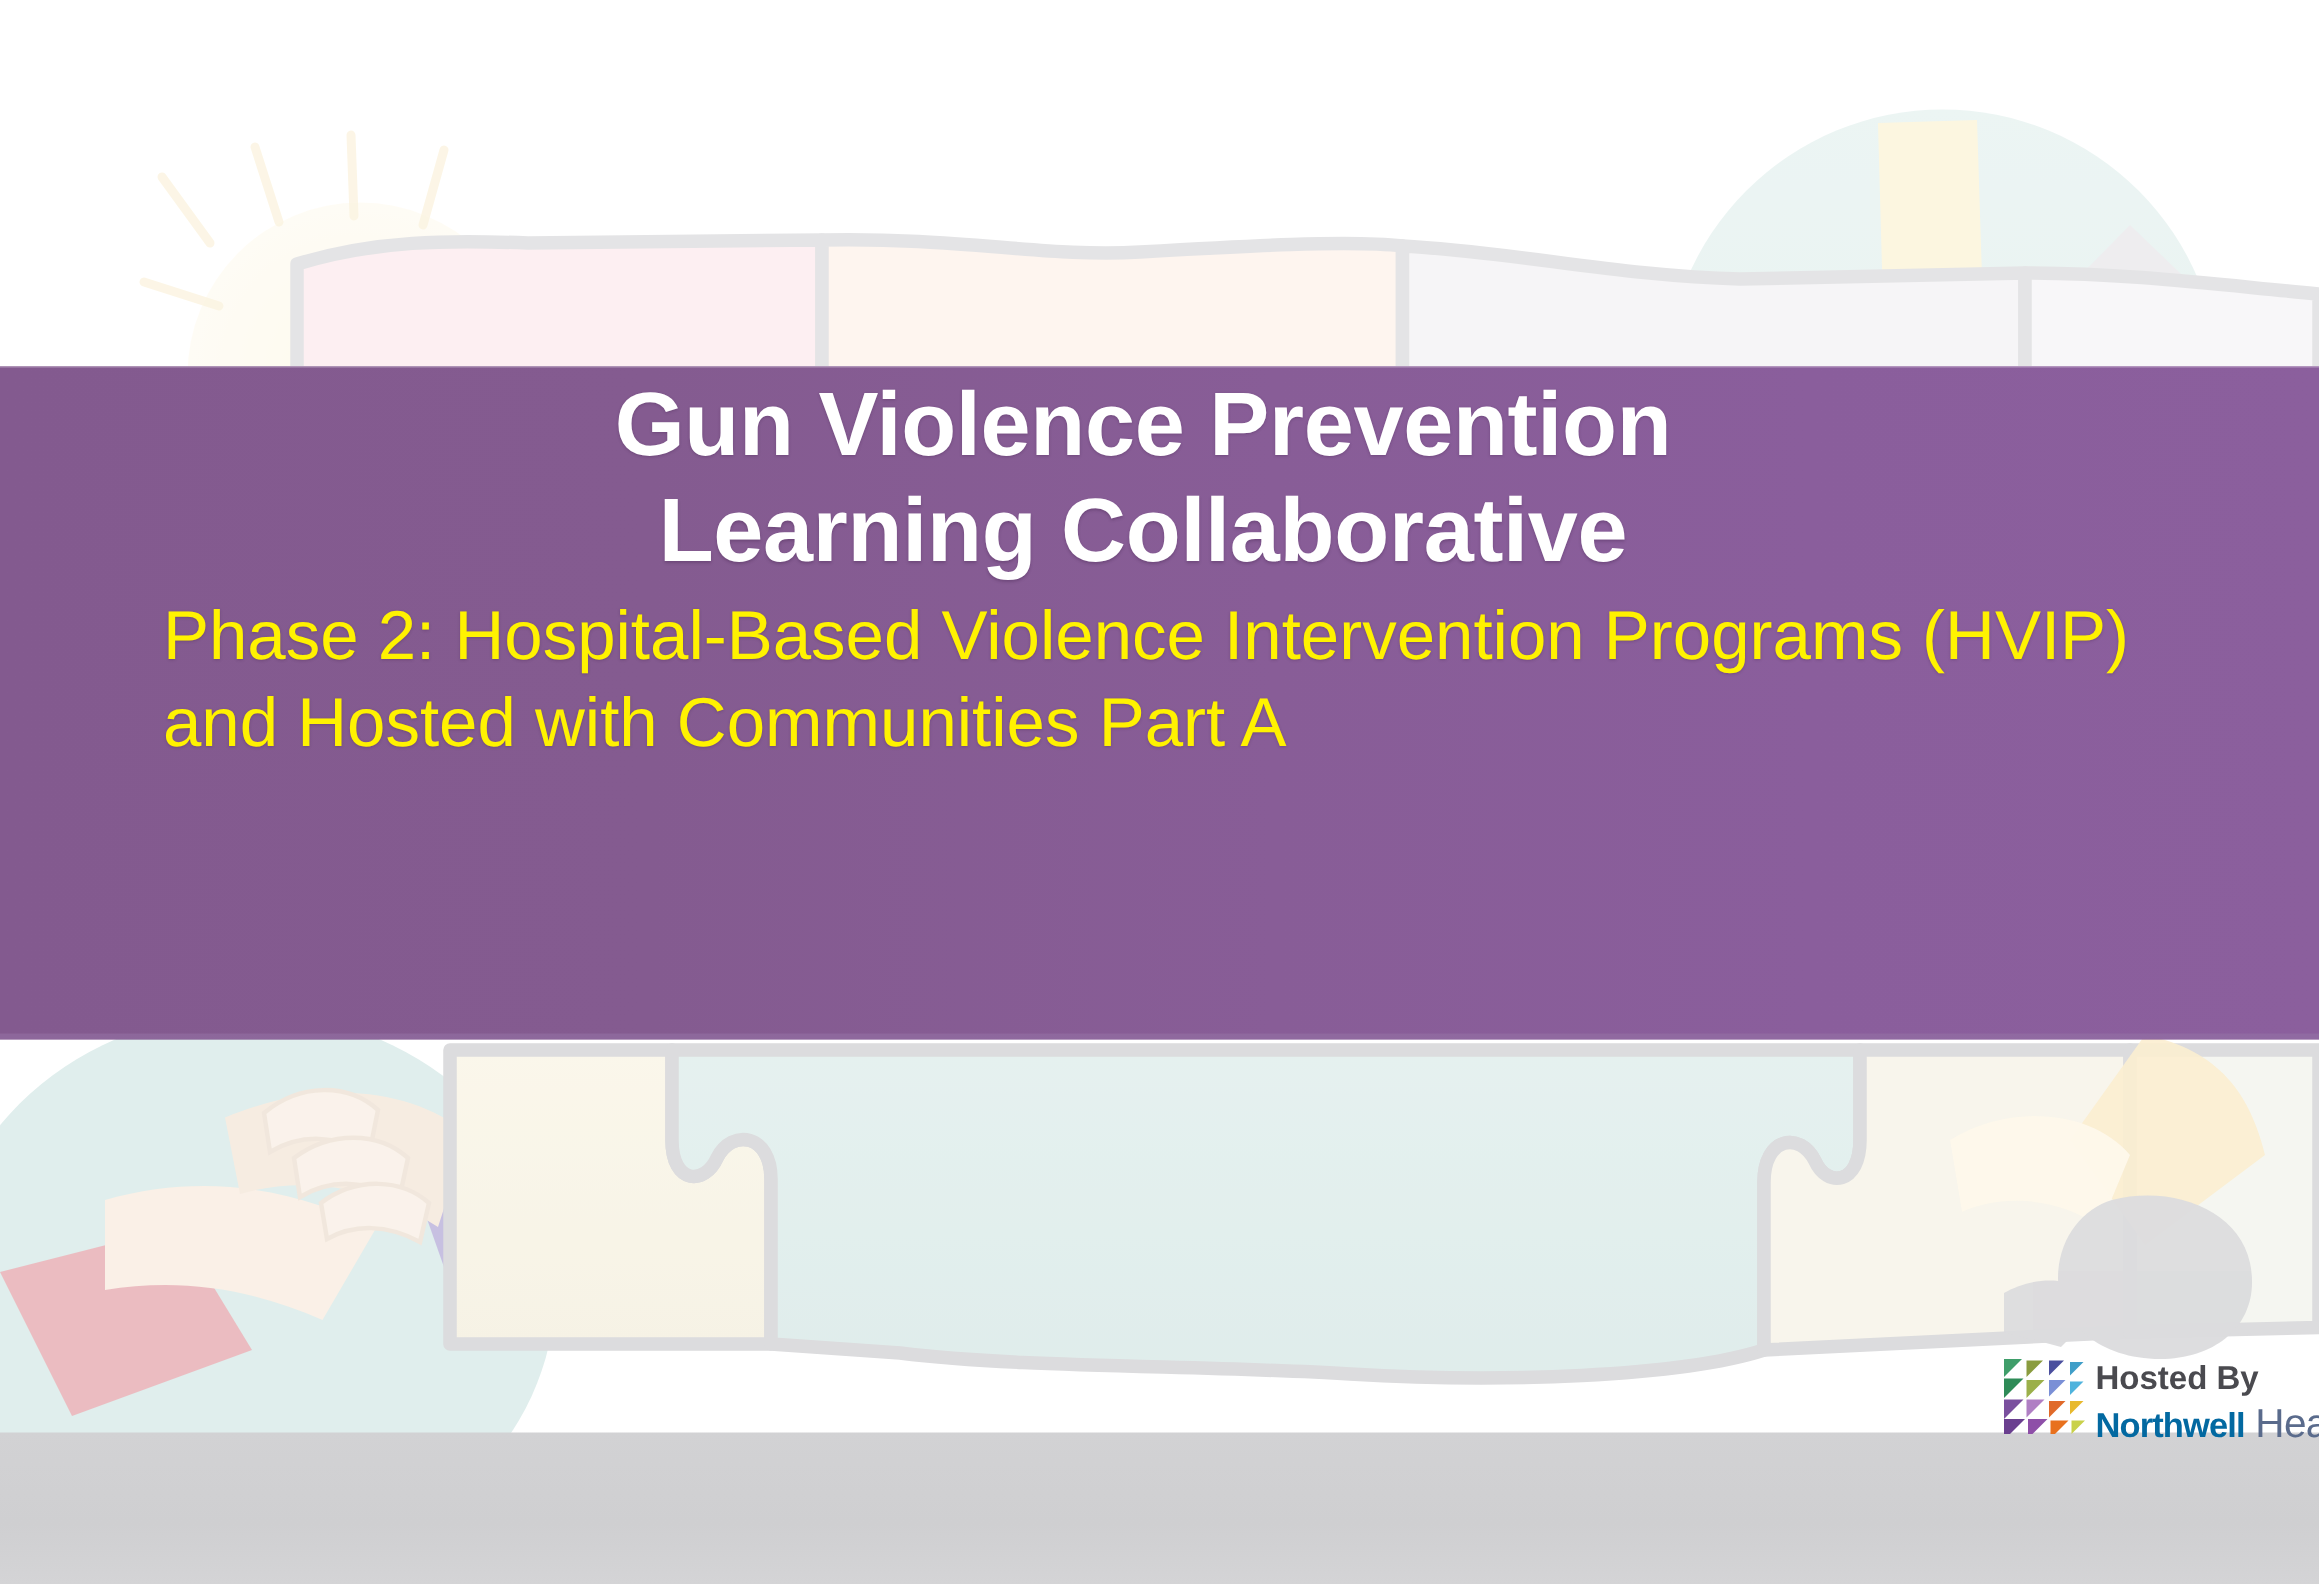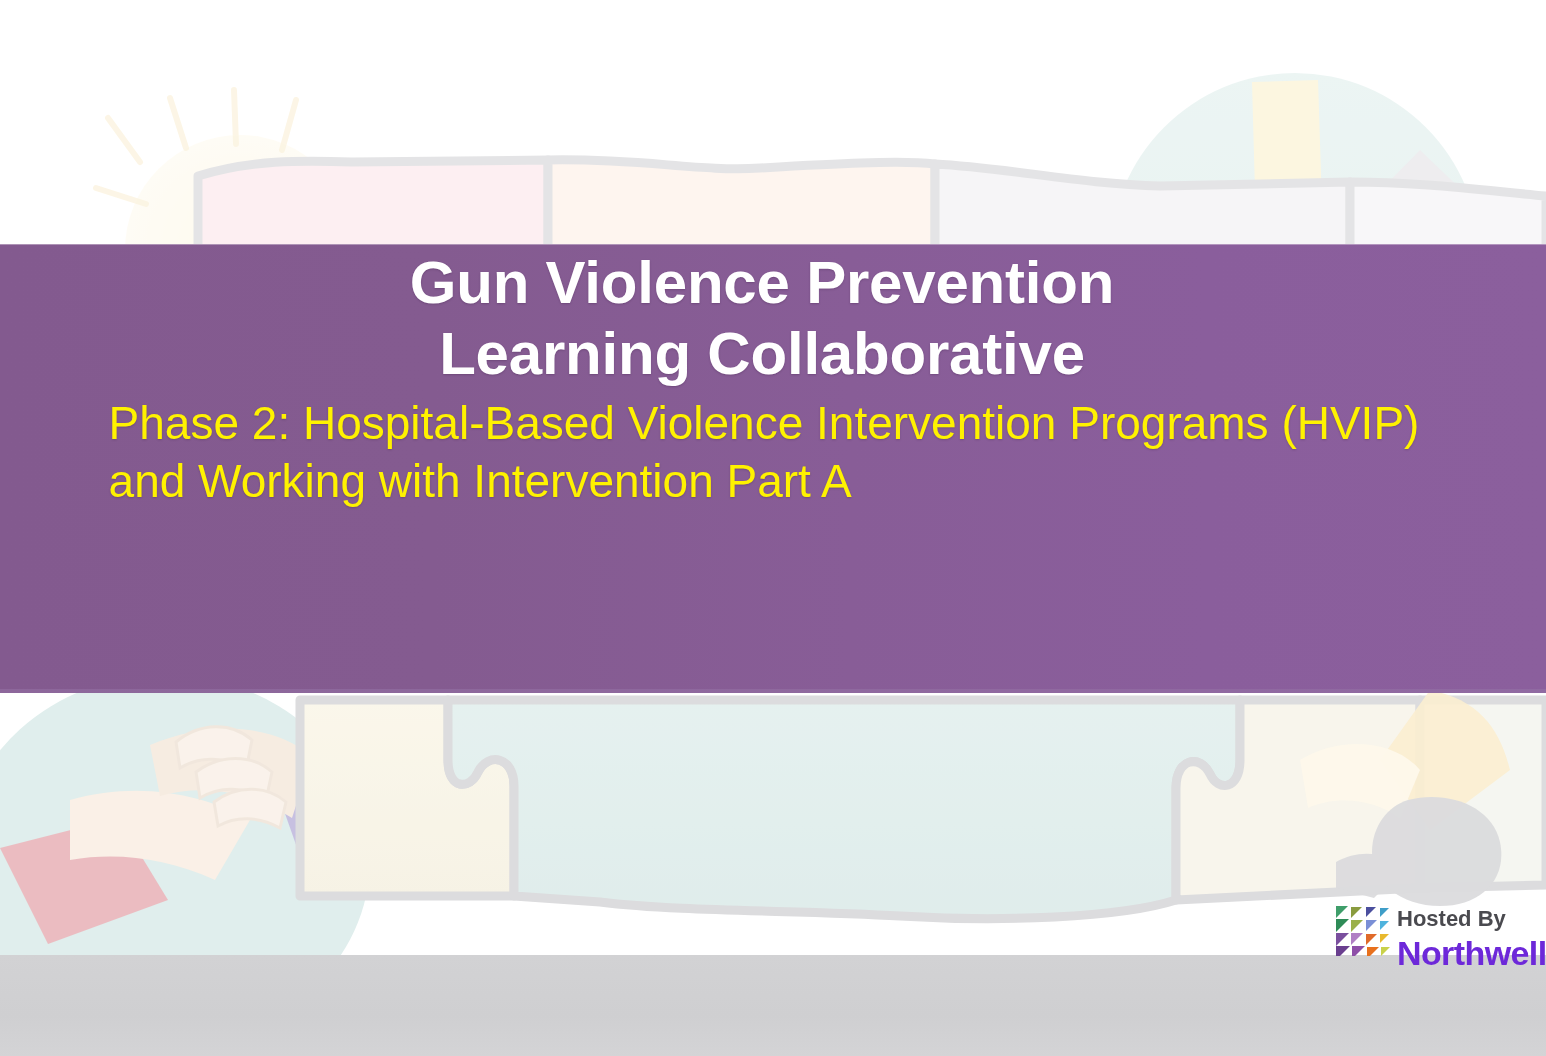--- a/index.html
+++ b/index.html
@@ -163,23 +163,23 @@
     line-height: 1;
     padding-top: 7px;
     white-space: nowrap;
   }
   .brand {
     margin-top: 6px;
     white-space: nowrap;
     line-height: 1;
   }
   .brand-strong {
-    font-size: 34px;
+    font-size: 23px;
     font-weight: bold;
-    color: #6d28d9;
+    color: #0369a1;
     letter-spacing: -0.6px;
   }
   .brand-light {
     font-size: 27px;
     font-weight: normal;
     color: #5a6b8c;
     letter-spacing: -0.4px;
   }
 </style>
 </head>
@@ -335,21 +335,21 @@
   <div class="banner">
     <div class="banner-inner">
 
       <div class="title-block">
         <div class="title-line">Gun Violence Prevention</div>
         <div class="title-line">Learning Collaborative</div>
       </div>
 
       <div class="subtitle-block">
         <div class="subtitle-line">Phase 2: Hospital-Based Violence Intervention Programs (HVIP)</div>
-        <div class="subtitle-line">and Working with Intervention Part A</div>
+        <div class="subtitle-line">and Hosted with Communities Part A</div>
       </div>
 
     </div>
   </div>
 
 
   <div class="logo">
 
     <div class="logo-mark">
       <svg viewBox="0 0 58 52" xmlns="http://www.w3.org/2000/svg" aria-hidden="true">

